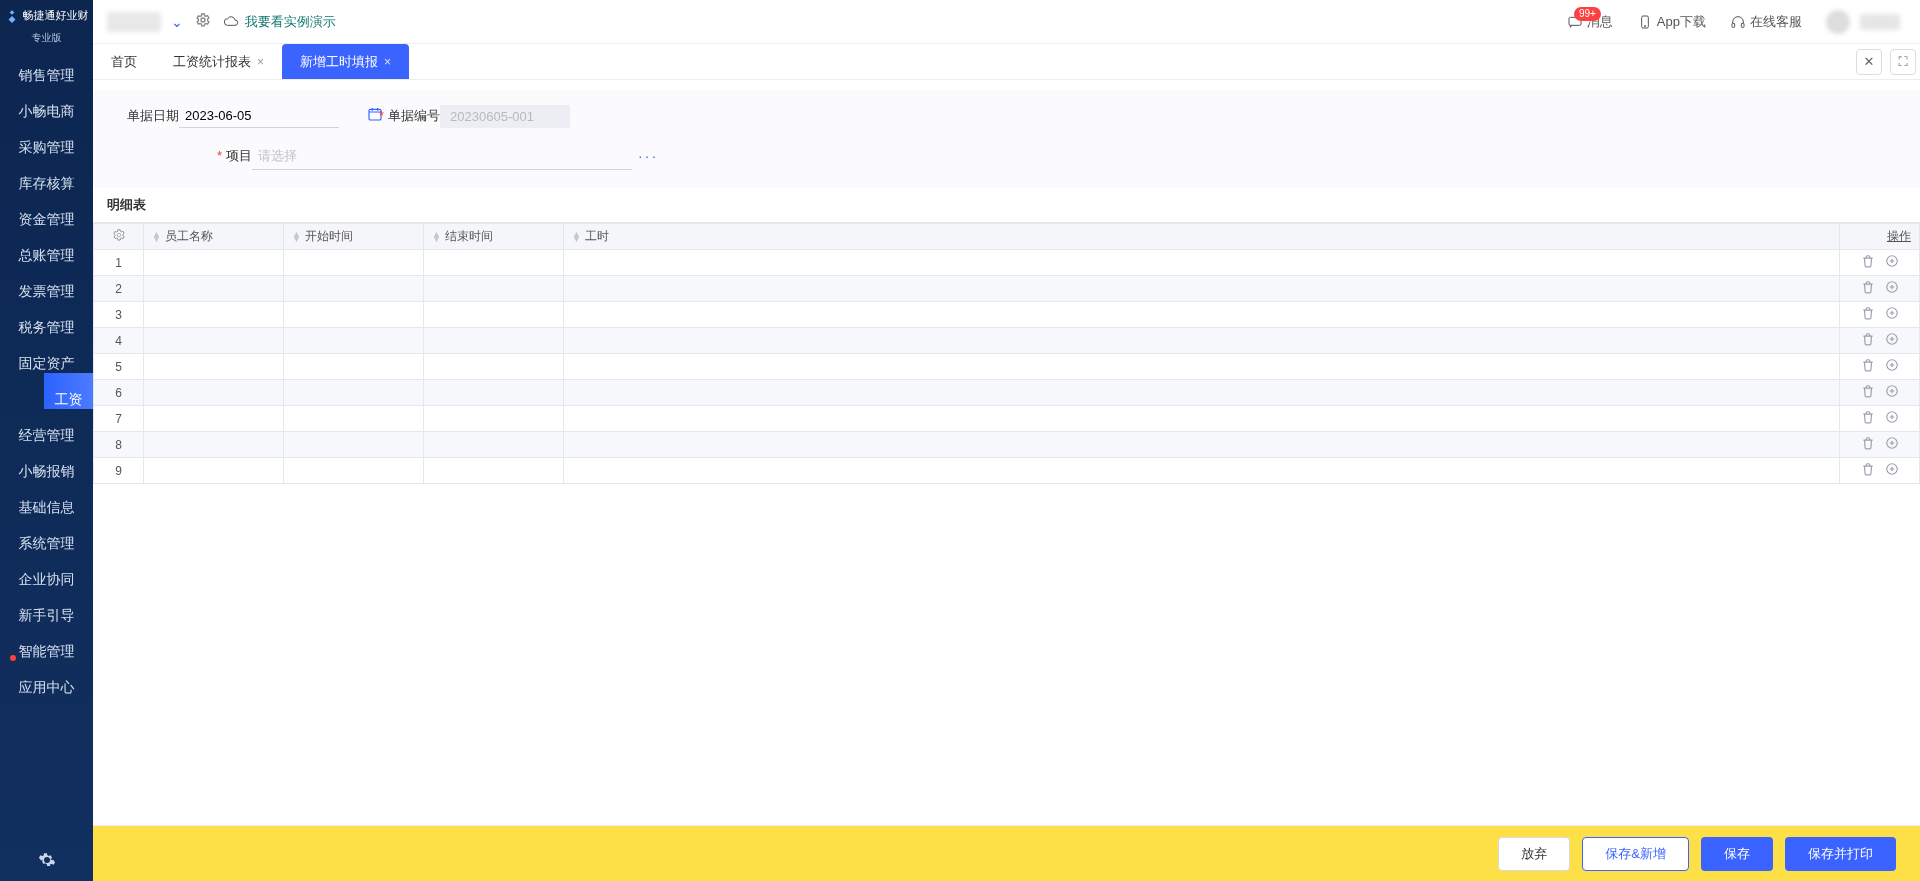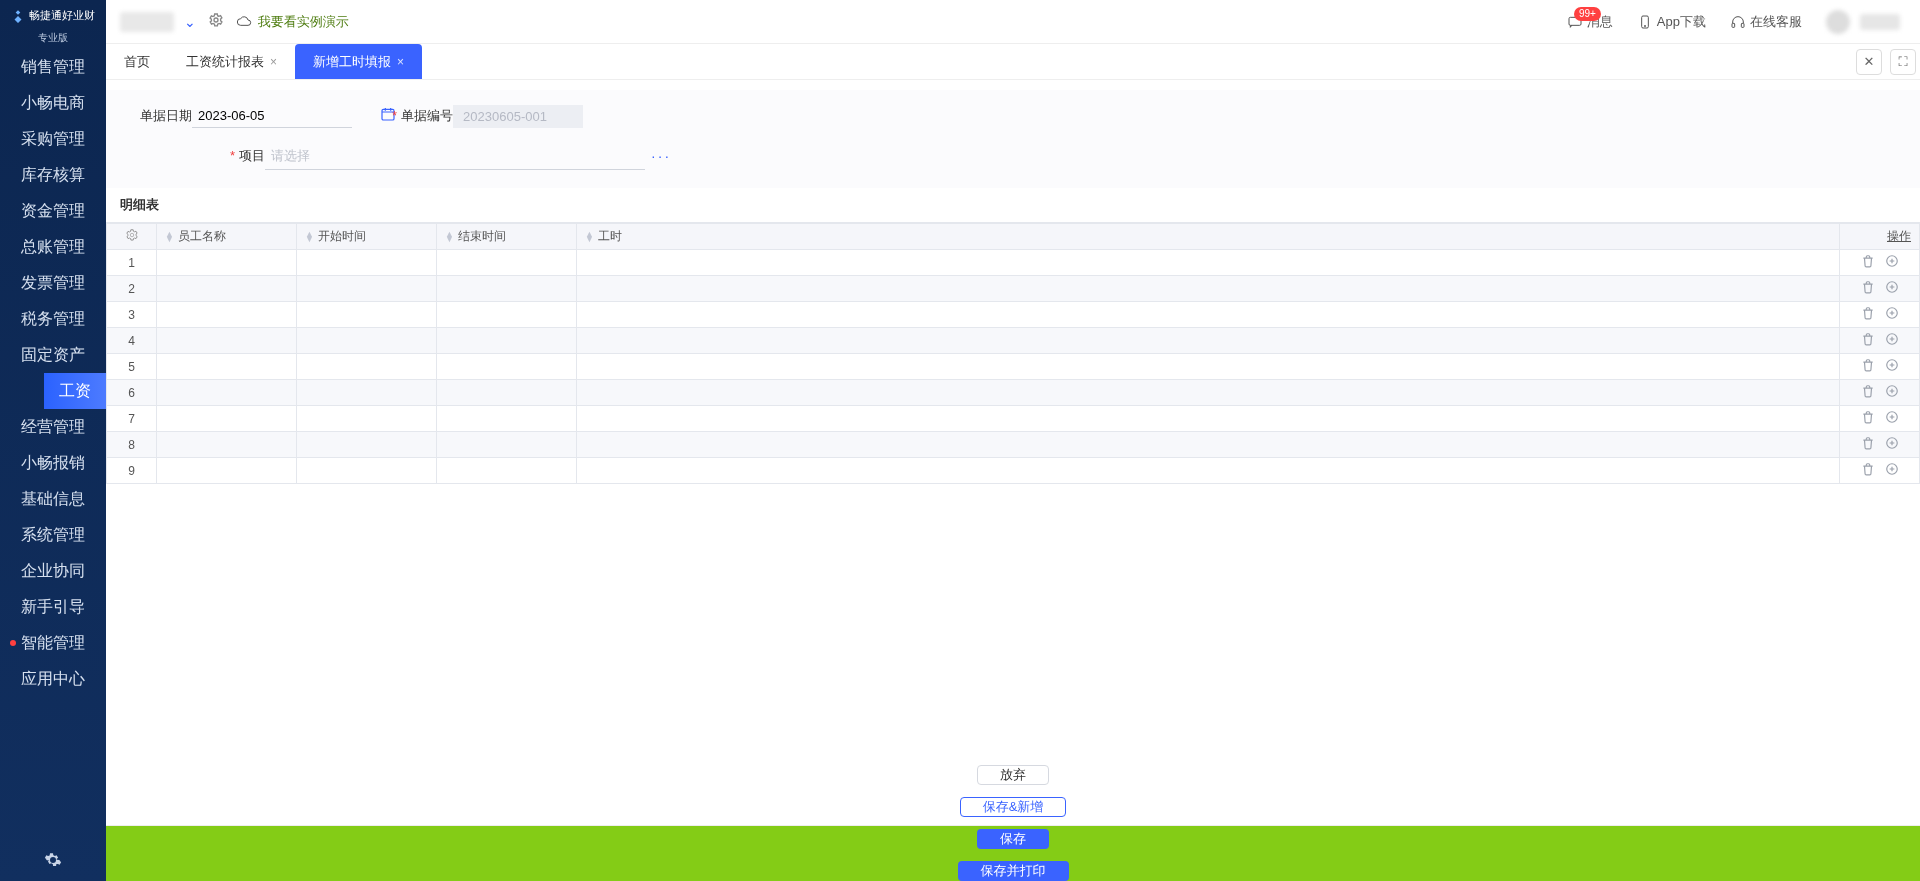--- a/index.html
+++ b/index.html
@@ -1,42 +1,42 @@
 <!DOCTYPE html>
 <html><head>
 <meta charset="utf-8">
 <style>
   * { box-sizing: border-box; margin: 0; padding: 0; }
   body { font-family: "Microsoft YaHei", Arial, sans-serif; font-size: 13px; color: #333; background: #fff; overflow: hidden; }
   
   .app { display: flex; width: 1920px; height: 881px; }
   
   
-  .sidebar { width: 106px; background: linear-gradient(180deg,#0c2650,#112f5f); color: #fff; display: flex; flex-direction: column; }
+  .sidebar { width: 93px; background: linear-gradient(180deg,#0c2650,#112f5f); color: #fff; display: flex; flex-direction: column; }
   .sidebar-logo { padding: 8px 4px 4px; text-align: center; }
   .sidebar-logo .logo-row { display:flex; align-items:center; justify-content:center; gap:4px; font-size:11px; }
   .sidebar-logo .logo-sub { font-size: 10px; color:#b8c6dc; margin-top:8px; }
   .logo-icon { width:14px; height:14px; }
   .sidebar-menu { flex:1; overflow:auto; }
-  .sidebar-item { height: 36px; display:flex; align-items:center; justify-content:center; font-size:16px; color:#d6e0ef; cursor:pointer; position:relative; }
+  .sidebar-item { height: 36px; display:flex; align-items:flex-end; justify-content:center; font-size:14px; color:#d6e0ef; cursor:pointer; position:relative; }
   .sidebar-item.active { background: linear-gradient(90deg,#2b62ff,#4d7bff); color:#fff;margin-left:44px; }
   .sidebar-item .red-dot { width:6px; height:6px; background:#ff4040; border-radius:50%; position:absolute; left:10px; }
   .sidebar-footer { height:40px; display:flex; align-items:center; justify-content:center; }
   .gear-icon svg { width:18px; height:18px; fill:#c9d5e8; }
   
   
   .main { flex:1; display:flex; flex-direction:column; }
   
   
   .topbar { height:44px; border-bottom:1px solid #eee; display:flex; align-items:center; padding:0 14px; gap:12px;}
   .org-select { display:flex; align-items:center; gap:10px; }
   .org-blur { width:54px; height:20px; background:#e8e8e8; filter: blur(2px); border-radius:3px; }
   .chev-down { color:#3a63ff; font-size:14px; }
   .top-gear { color:#888; }
-  .demo-link { display:flex; align-items:center; gap:6px; color:#4d7c0f; cursor:pointer; font-size:13px; }
+  .demo-link { display:flex; align-items:center; gap:6px; color:#0f766e; cursor:pointer; font-size:13px; }
   .demo-link svg { width:16px; height:16px; stroke:#555; fill:none; }
   .topbar-spacer { flex:1; }
   .top-action { display:flex; align-items:center; gap:4px; color:#555; font-size:13px; cursor:pointer; position:relative; padding:0 6px;}
   .top-action svg { width:16px; height:16px; stroke:#555; fill:none; }
   .badge { position:absolute; top:-6px; right:18px; background:#ff4040; color:#fff; font-size:10px; border-radius:8px; padding:0 5px; line-height:14px; }
   .avatar-blur { width:24px; height:24px; border-radius:50%; background:#ddd; filter: blur(2px); }
   .name-blur { width:40px; height:16px; background:#e6e6e6; filter: blur(2px); border-radius:3px; margin-left:6px;}
   
   
   .tabs { height:36px; display:flex; align-items:stretch; border-bottom:1px solid #eee; position:relative;}
@@ -75,21 +75,21 @@
   .col-end { width:140px;}
   .col-hours { }
   .col-op { width:80px; text-align:right;text-decoration:underline;}
   .sort-ic { color:#c3c8d4; font-size:9px; margin-right:4px; display:inline-flex; flex-direction:column; line-height:5px; vertical-align:middle;}
   .row-op { display:flex; justify-content:center; gap:10px; color:#9aa0ab;}
   .row-op span { cursor:pointer; }
   .gear-th { text-align:center; width:50px;}
   .gear-th svg { width:14px; height:14px; stroke:#888; fill:none;}
   
   
-  .footer { height:56px; border-top:1px solid #eee; display:flex; align-items:center; justify-content:flex-end; gap:12px; padding:0 24px; background:#84cc16;flex-direction:column;}
+  .footer { height:56px; border-top:1px solid #eee; display:flex; align-items:center; justify-content:flex-end; gap:12px; padding:0 24px; background:#fde047;}
   .btn { height:34px; padding:0 22px; border-radius:4px; font-size:13px; cursor:pointer; border:1px solid transparent; }
   .btn-default { background:#fff; border-color:#d6d9e0; color:#333;}
   .btn-outline-primary { background:#fff; border-color:#3a63ff; color:#3a63ff;}
   .btn-primary { background:#3a63ff; color:#fff;}
   ::placeholder { color:#bfc3cc; }
 </style>
 </head>
 <body>
 
 <div class="app">

